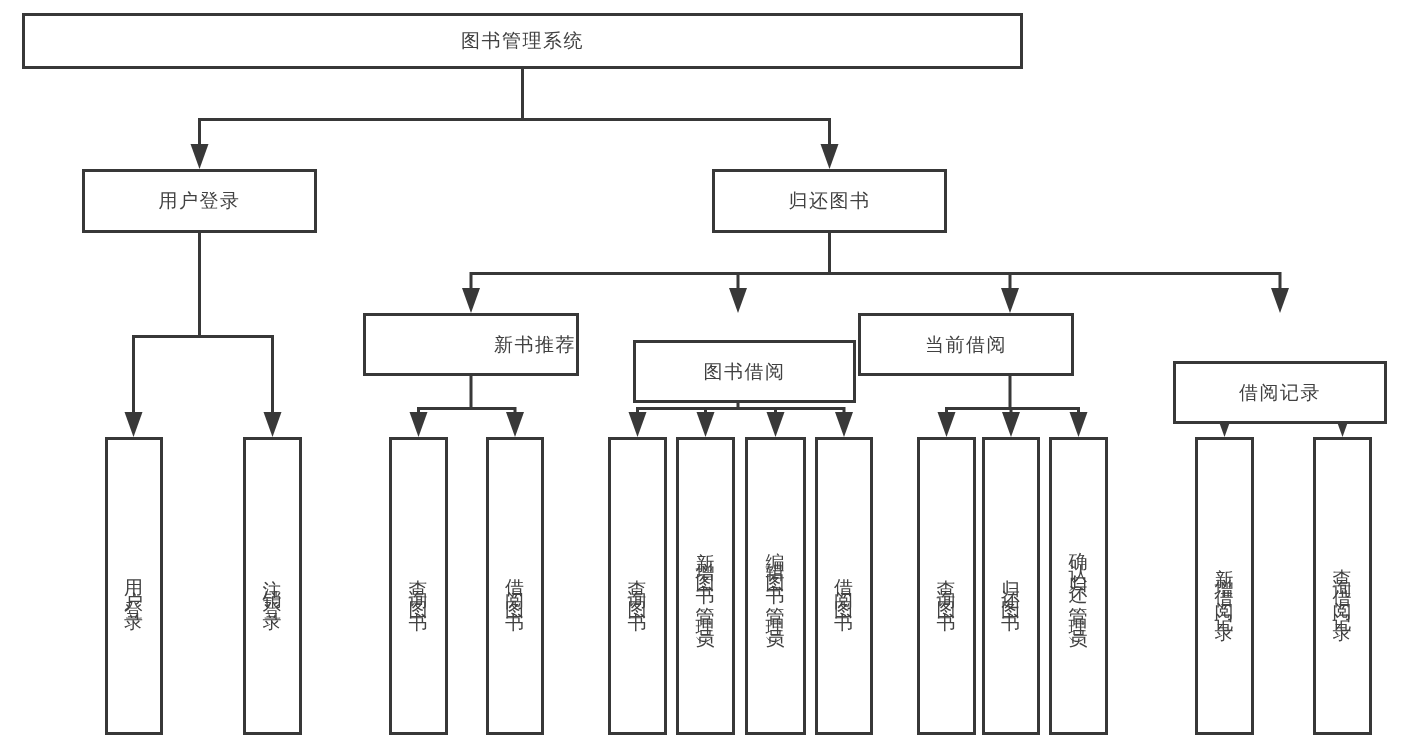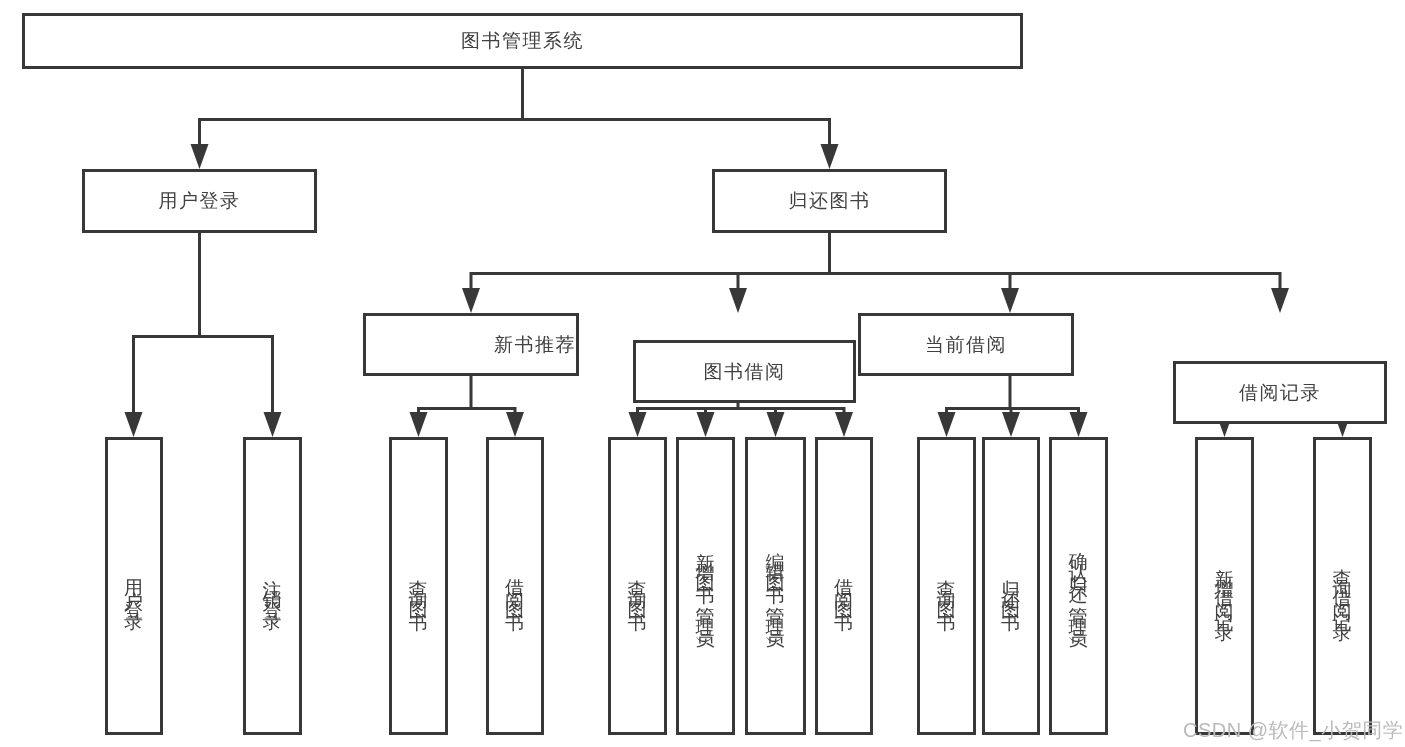--- a/index.html
+++ b/index.html
@@ -163,15 +163,14 @@
     <span>确认归还（管理员）</span>
   </div>
 
   <div class="node vbox" style="left:1195px; width:59px;">
     <span>新增借阅记录</span>
   </div>
   <div class="node vbox" style="left:1313px; width:59px;">
     <span>查询借阅记录</span>
   </div>
 
-  <div class="watermark">CSDN @软件_小贺同学</div>
 
 </div>
 
 </body></html>

